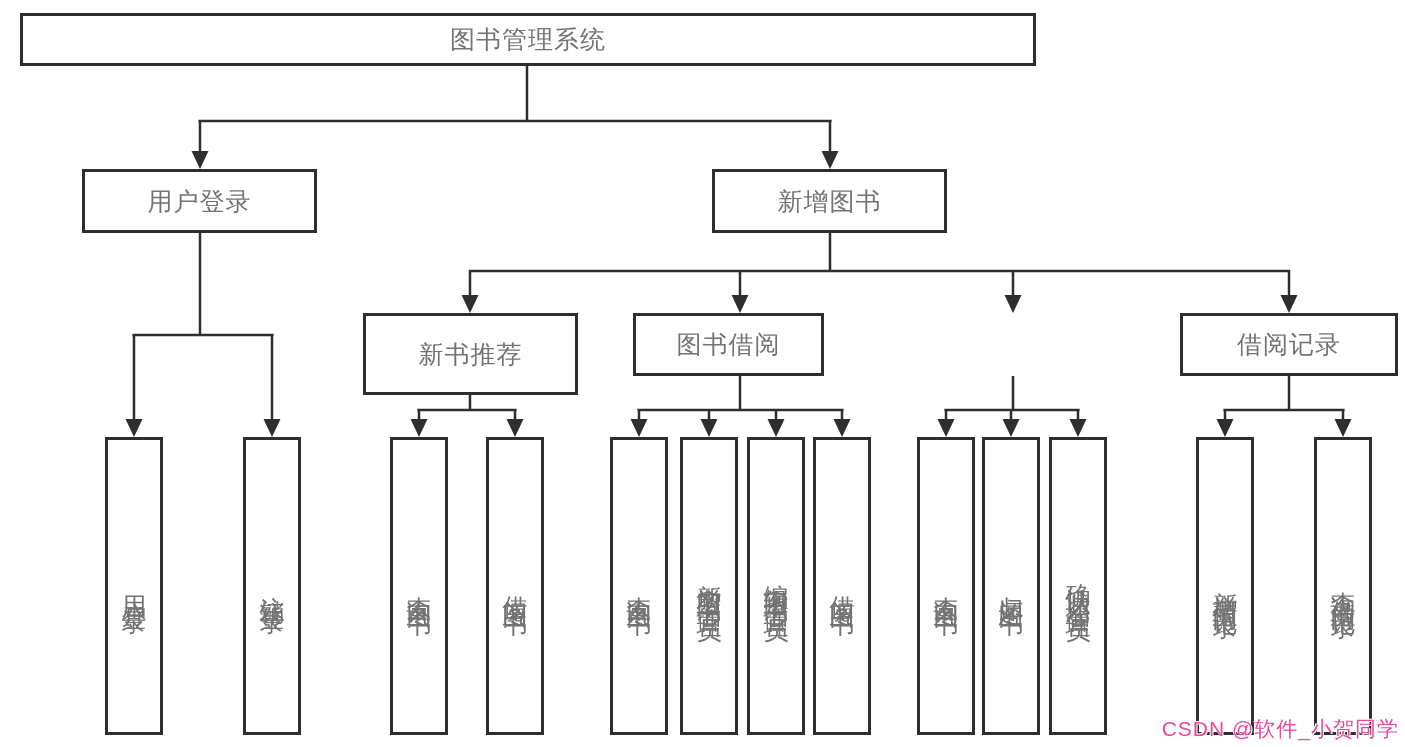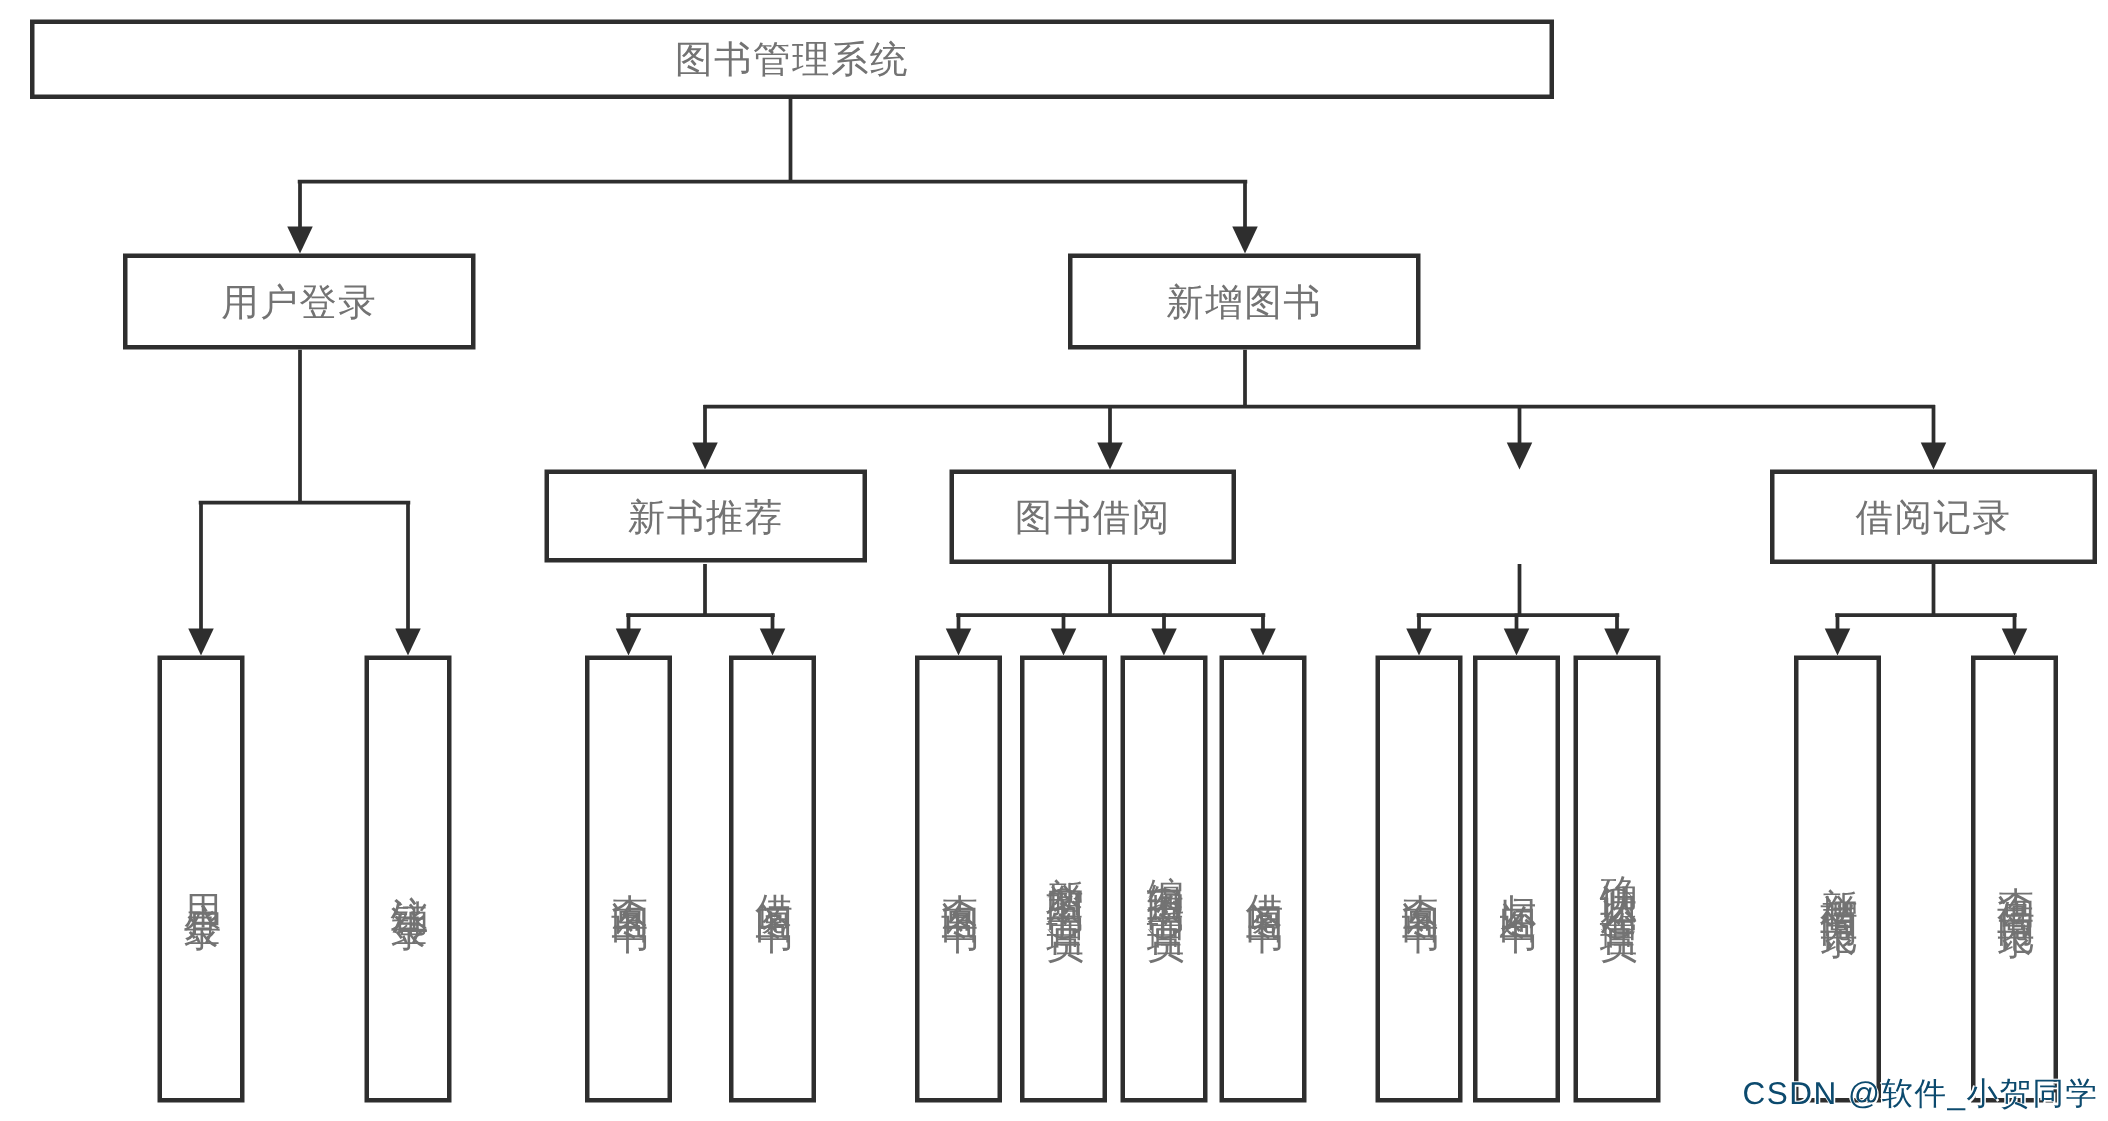--- a/index.html
+++ b/index.html
@@ -18,33 +18,33 @@
   .h .label{font-size:25px;letter-spacing:1px;white-space:nowrap;}
   .leaf{top:437px;width:58px;height:298px;}
   .leaf .vtext{
     writing-mode:vertical-rl;text-orientation:mixed;
     font-size:25px;letter-spacing:5px;line-height:1;white-space:nowrap;
   }
   
   .n-root{left:20px;top:13px;width:1016px;height:53px;}
   .n-user-login{left:82px;top:169px;width:235px;height:64px;}
   .n-book-mgmt{left:712px;top:169px;width:235px;height:64px;}
-  .n-new-books{left:363px;top:313px;width:215px;height:62px;}
+  .n-new-books{left:363px;top:313px;width:215px;height:82px;}
   .n-book-borrow{left:633px;top:313px;width:191px;height:63px;}
   .n-current-borrow{left:903px;top:313px;width:220px;height:63px;}
   .n-borrow-records{left:1180px;top:313px;width:218px;height:63px;align-items:center;}
   
   .p-login{left:105px;}  .p-logout{left:243px;}
   .p-nb-query{left:390px;} .p-nb-borrow{left:486px;}
   .p-bb-query{left:610px;} .p-bb-add{left:680px;} .p-bb-edit{left:747px;} .p-bb-borrow{left:813px;}
   .p-cb-query{left:917px;} .p-cb-return{left:982px;} .p-cb-confirm{left:1049px;}
   .p-br-add{left:1196px;} .p-br-query{left:1314px;}
   .watermark{
     position:absolute;right:6px;bottom:4px;z-index:3;
-    font-size:21px;letter-spacing:1px;color:#0c4a6e;
+    font-size:21px;letter-spacing:1px;color:#ec4899;
     text-shadow:1px 1px 0 #ffffff, -1px -1px 0 #ffffff;
     white-space:nowrap;
   }
 </style>
 </head>
 <body>
 
 <div class="stage">
 
   <svg class="connectors" width="1405" height="747" viewBox="0 0 1405 747" stroke="#2e2e2e" stroke-width="2.5" fill="#2e2e2e">

